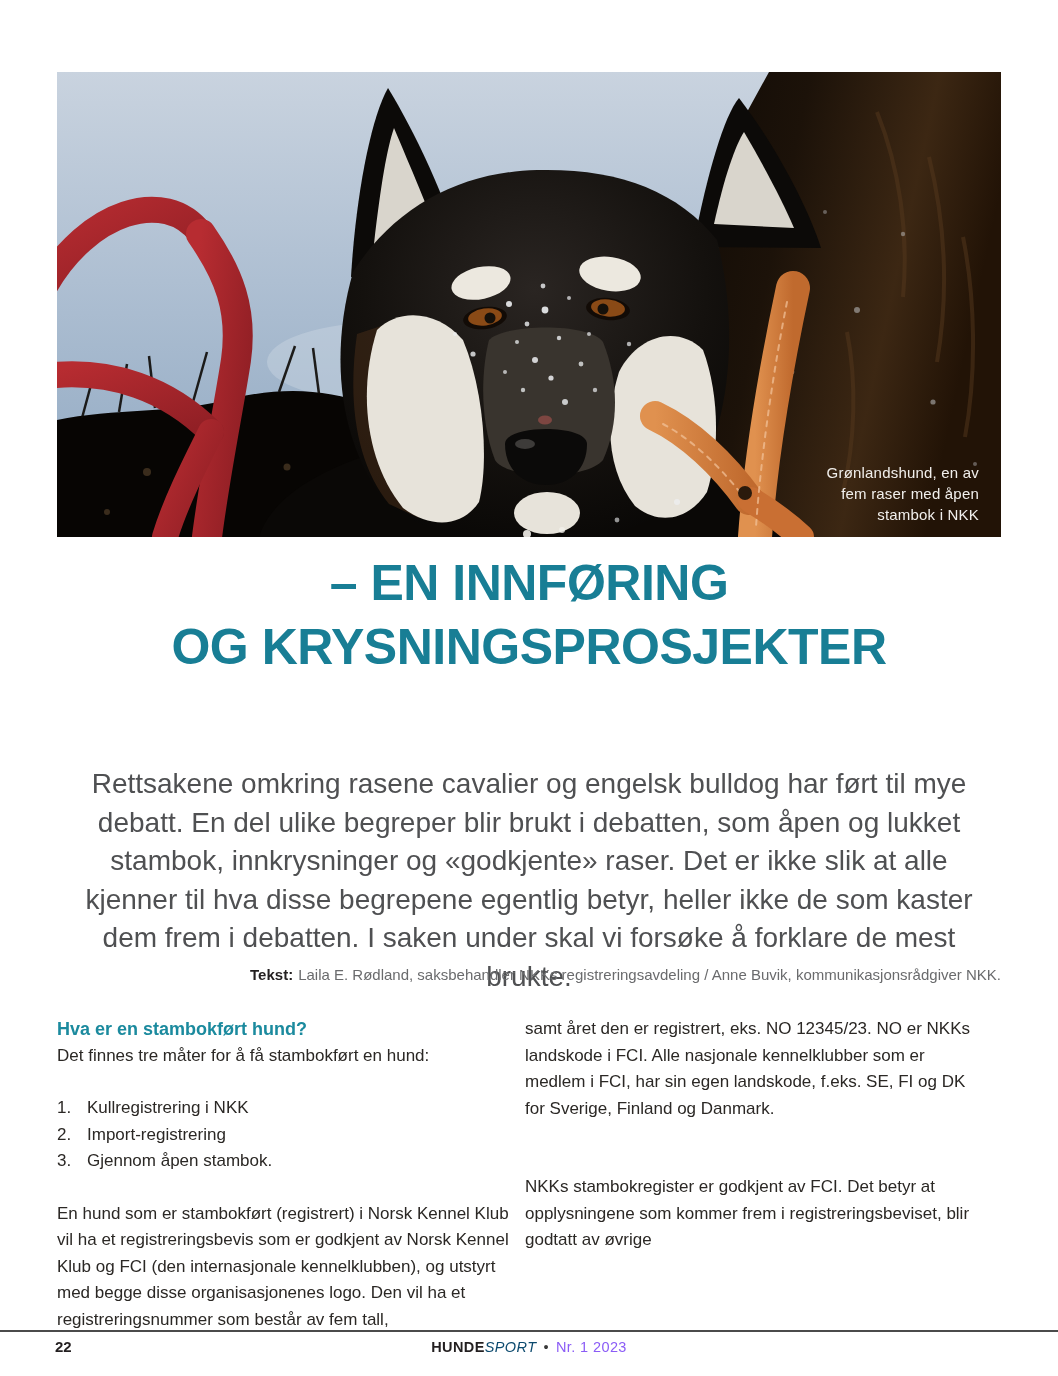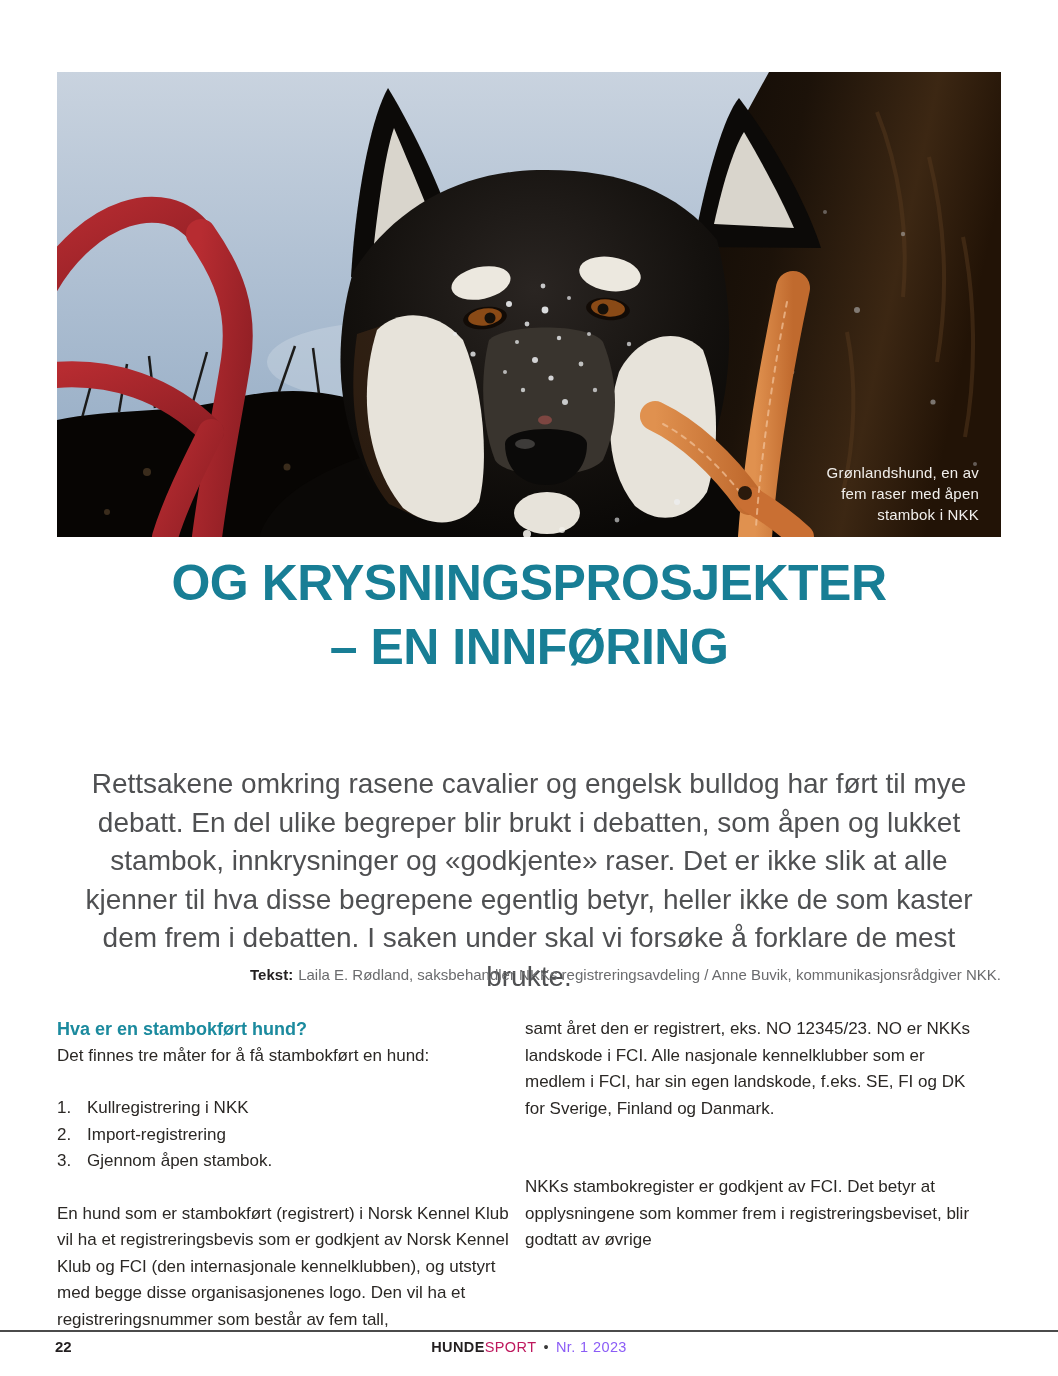--- a/index.html
+++ b/index.html
@@ -104,21 +104,21 @@
   .footer-center {
     position: absolute;
     left: 0; top: 1339px;
     width: 1058px;
     text-align: center;
     font-size: 14.5px;
     color: #4b4b4d;
     letter-spacing: 0.4px;
   }
   .footer-center .brand-bold { font-weight: 700; color: #231f20; }
-  .footer-center .brand-light { font-weight: 400; color: #be185d; }
+  .footer-center .brand-light { font-weight: 400; color: #0c4a6e; font-style: italic; }
   .footer-center .bullet { margin: 0 7px; color: #3a3a3a; }
   .footer-center .issue { color: #8b5cf6; }
 </style>
 </head>
 <body>
 
 <div class="page">
 
   <figure class="hero">
     <svg viewBox="0 0 944 465" preserveAspectRatio="none" aria-hidden="true">
@@ -272,22 +272,22 @@
     </svg>
 
     <figcaption class="photo-caption">
       <div>Grønlandshund, en av</div>
       <div>fem raser med åpen</div>
       <div>stambok i NKK</div>
     </figcaption>
   </figure>
 
   <h1 class="headline">
+    <div>– EN INNFØRING</div>
     <div>OG KRYSNINGSPROSJEKTER</div>
-    <div>– EN INNFØRING</div>
   </h1>
 
   <p class="intro">Rettsakene omkring rasene cavalier og engelsk bulldog har ført til mye debatt. En del ulike begreper blir brukt i debatten, som åpen og lukket stambok, innkrysninger og «godkjente» raser. Det er ikke slik at alle kjenner til hva disse begrepene egentlig betyr, heller ikke de som kaster dem frem i debatten. I saken under skal vi forsøke å forklare de mest brukte.</p>
 
   <p class="byline">
     <span class="byline-label">Tekst:</span><span>Laila E. Rødland, saksbehandler NKKs registreringsavdeling / Anne Buvik, kommunikasjonsrådgiver NKK.</span>
   </p>
 
   <div class="columns">
     <div class="col">

